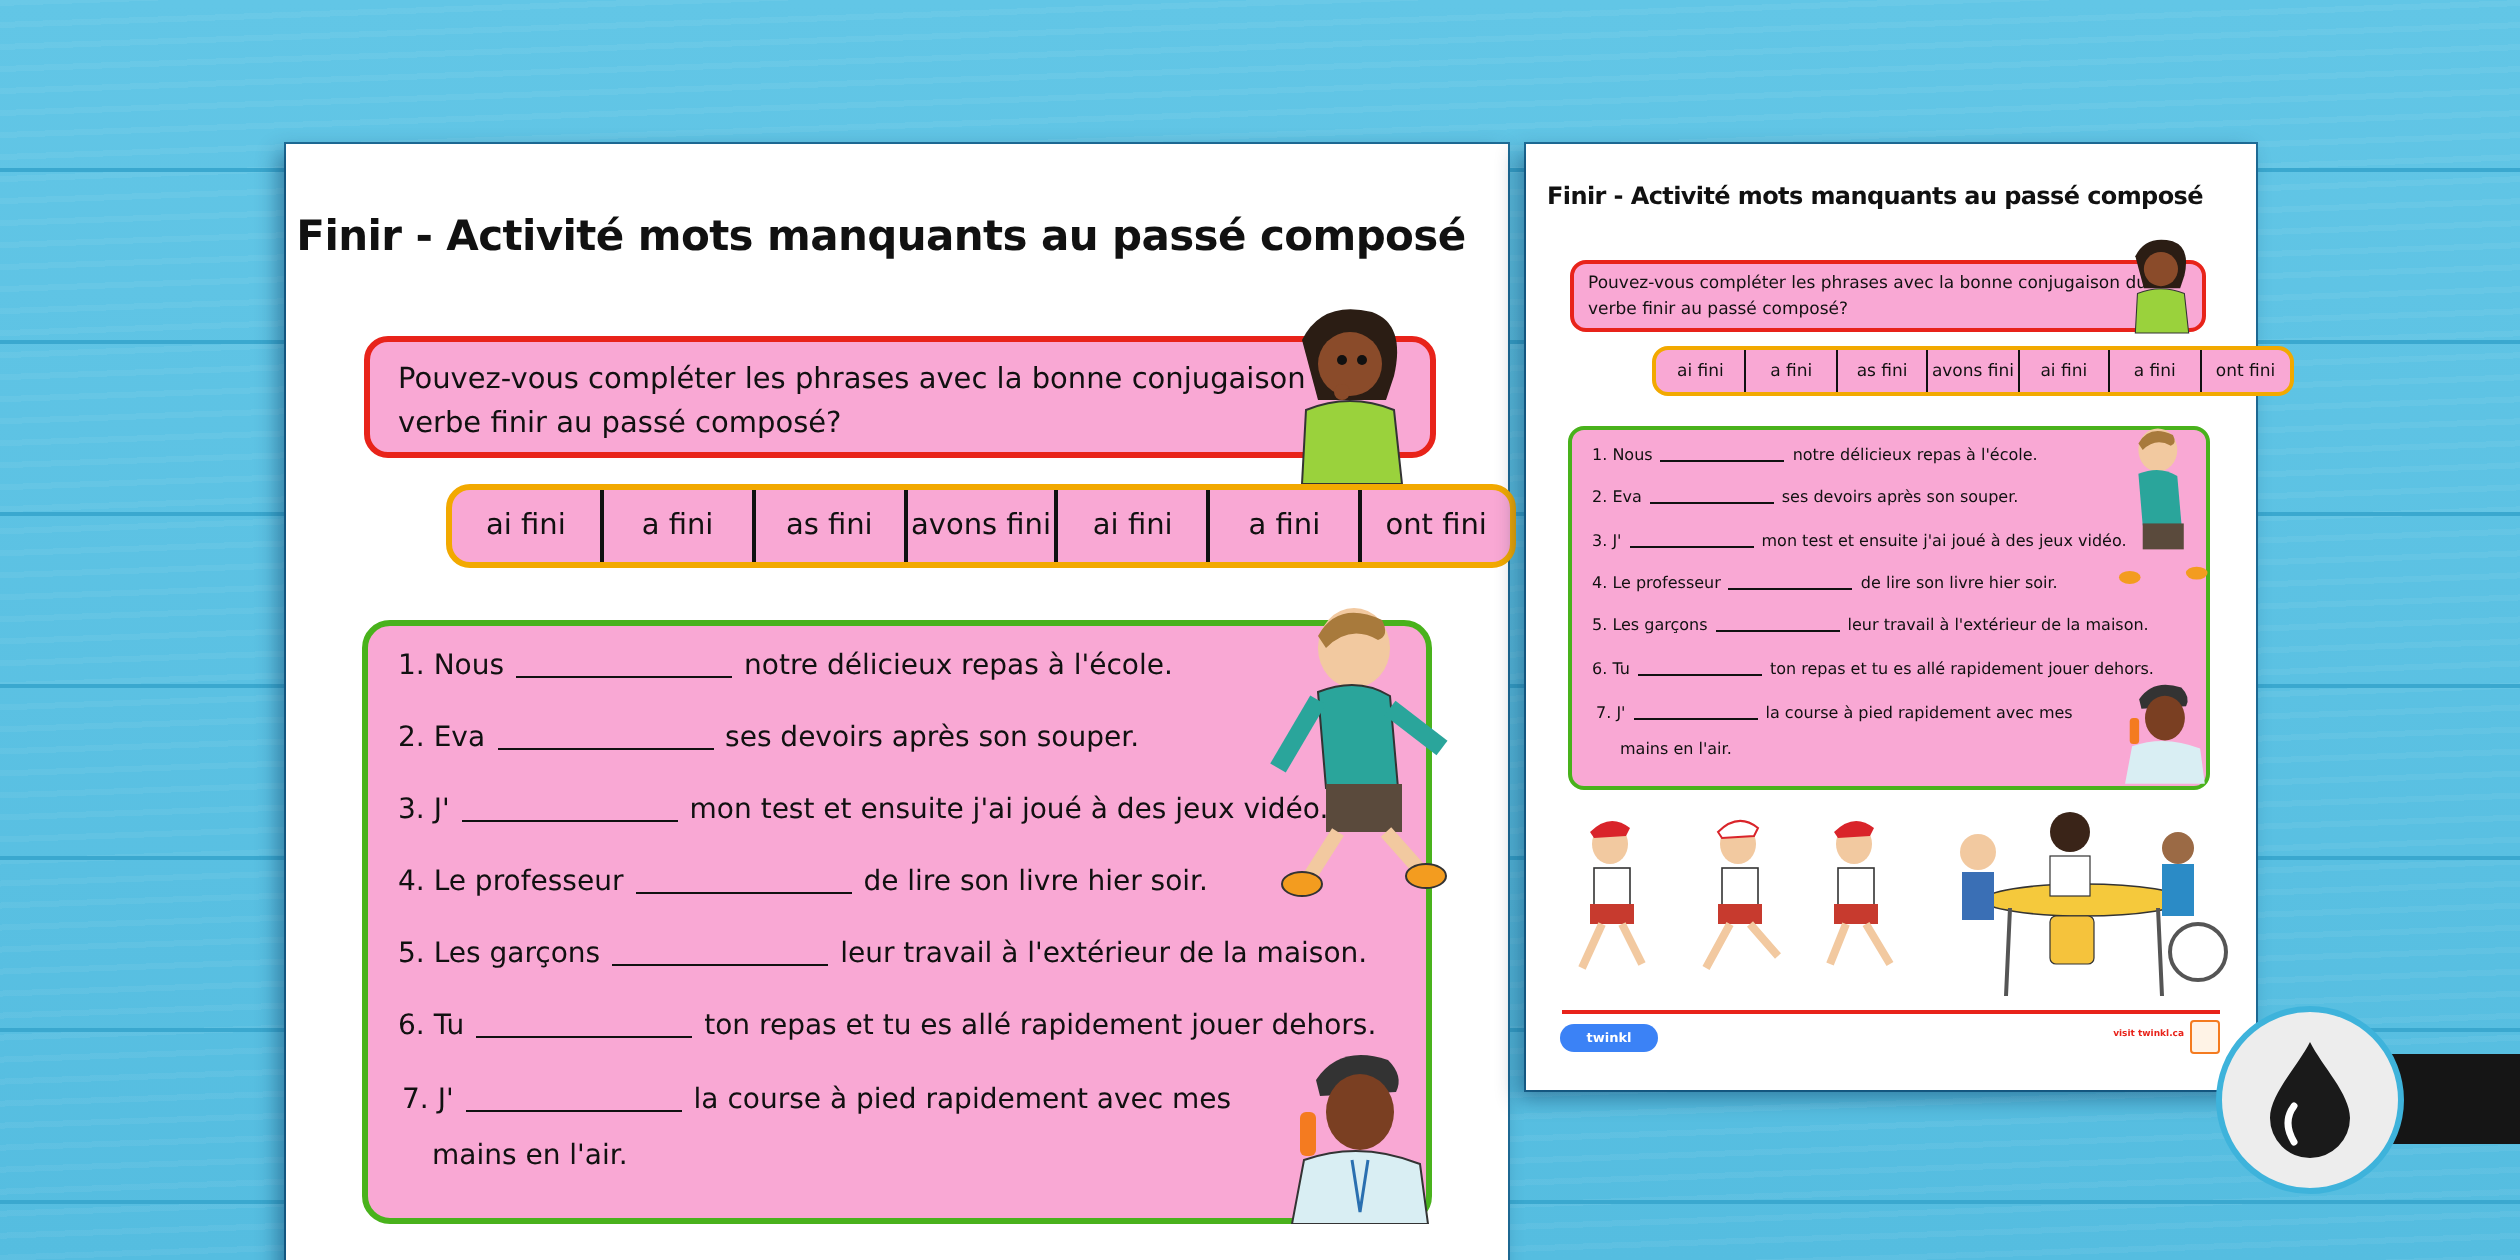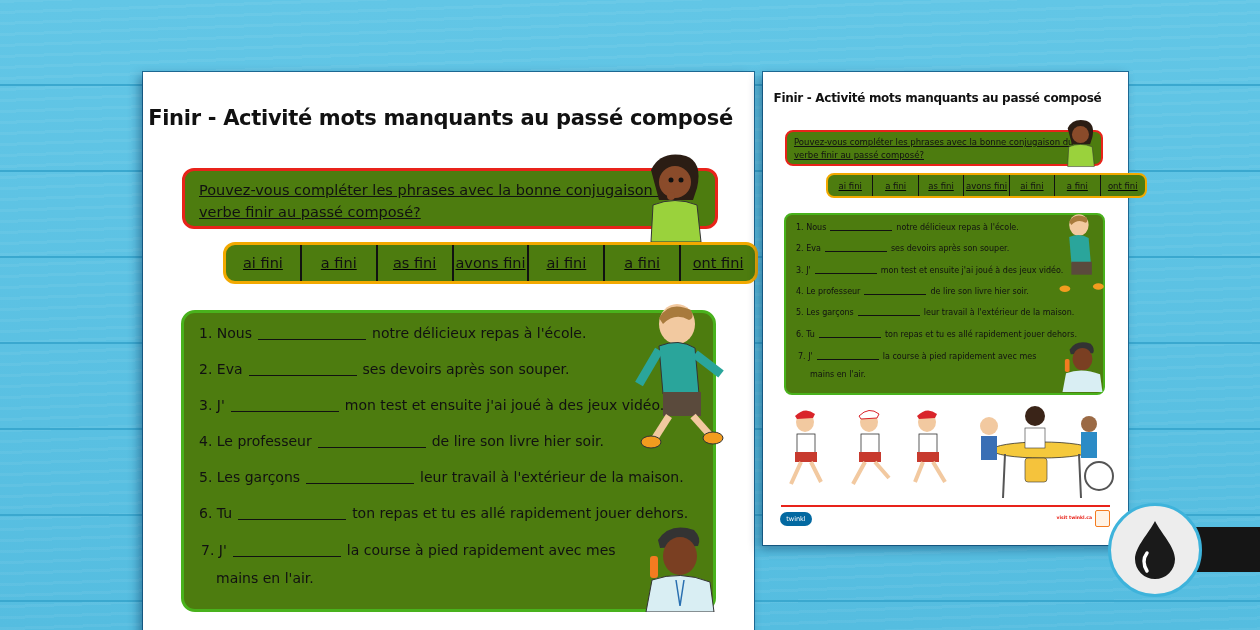--- a/index.html
+++ b/index.html
@@ -23,21 +23,21 @@
 
   .title {
     position: absolute; left: 0; right: 16px;
     text-align: center; font-weight: bold; color: #111;
     letter-spacing: -0.3px;
   }
   #sheet-left .title { top: 34px; font-size: 21px; }
   #sheet-right .title { top: 19px; font-size: 12px; }
 
   .box {
-    position: absolute; background: #4d7c0f; text-decoration: underline;
+    position: absolute; background: #f9a8d4;
   }
   .q-box { border-style: solid; border-color: #e8231a; }
   .w-box { border-style: solid; border-color: #f2a900; display: flex; margin-left: 42px; }
   .s-box { border-style: solid; border-color: #49b21c; }
 
   
   #sheet-left .q-box { left: 39px; top: 96px; width: 536px; height: 61px; border-width: 3px; border-radius: 12px; padding: 8px 14px; font-size: 14.5px; line-height: 22px; color: #111; }
   #sheet-left .w-box { left: 38px; top: 170px; width: 535px; height: 42px; border-width: 3px; border-radius: 12px; }
   #sheet-left .w-cell { flex: 1; display: flex; align-items: center; justify-content: center; font-size: 14.5px; color: #111; border-right: 2px solid #111; }
   #sheet-left .w-cell:last-child { border-right: none; }
@@ -50,23 +50,23 @@
   #sheet-right .w-box { left: 21px; top: 101px; width: 321px; height: 25px; border-width: 2px; border-radius: 8px; }
   #sheet-right .w-cell { flex: 1; display: flex; align-items: center; justify-content: center; font-size: 8.5px; color: #111; border-right: 1px solid #111; white-space: nowrap; }
   #sheet-right .w-cell:last-child { border-right: none; }
   #sheet-right .s-box { left: 21px; top: 141px; width: 321px; height: 182px; border-width: 2px; border-radius: 8px; }
   #sheet-right .s-line { position: absolute; font-size: 8px; color: #111; white-space: nowrap; }
   #sheet-right .blank { display: inline-block; width: 62px; border-bottom: 1px solid #111; margin: 0 4px; vertical-align: -1px; height: 7px; }
 
   .char { position: absolute; }
   .footer-line { position: absolute; left: 18px; right: 18px; top: 433px; height: 2px; background: #e8231a; }
   .twinkl-logo {
-    position: absolute; left: 17px; top: 440px; width: 32px; height: 14px;
-    background: #0369a1; border-radius: 8px; color: #fff;
-    font-size: 6.5px; font-weight: normal; display: flex; align-items: center; justify-content: center;
+    position: absolute; left: 17px; top: 440px; width: 49px; height: 14px;
+    background: #3b82f6; border-radius: 8px; color: #fff;
+    font-size: 6.5px; font-weight: bold; display: flex; align-items: center; justify-content: center;
   }
   .footer-url { position: absolute; right: 36px; top: 443px; font-size: 4.5px; color: #e8231a; font-weight: bold; }
   .footer-badge { position: absolute; right: 18px; top: 438px; width: 15px; height: 17px; border: 1px solid #f47b20; border-radius: 2px; background: #fff3e6; }
 
   .ink-badge {
     position: absolute; left: 1108px; top: 503px; width: 94px; height: 94px; border-radius: 50%;
     background: #ededed; border: 3px solid #3eb3db;
     display: flex; align-items: center; justify-content: center;
   }
   .ink-bar { position: absolute; left: 1190px; top: 527px; width: 70px; height: 45px; background: #151515; }

